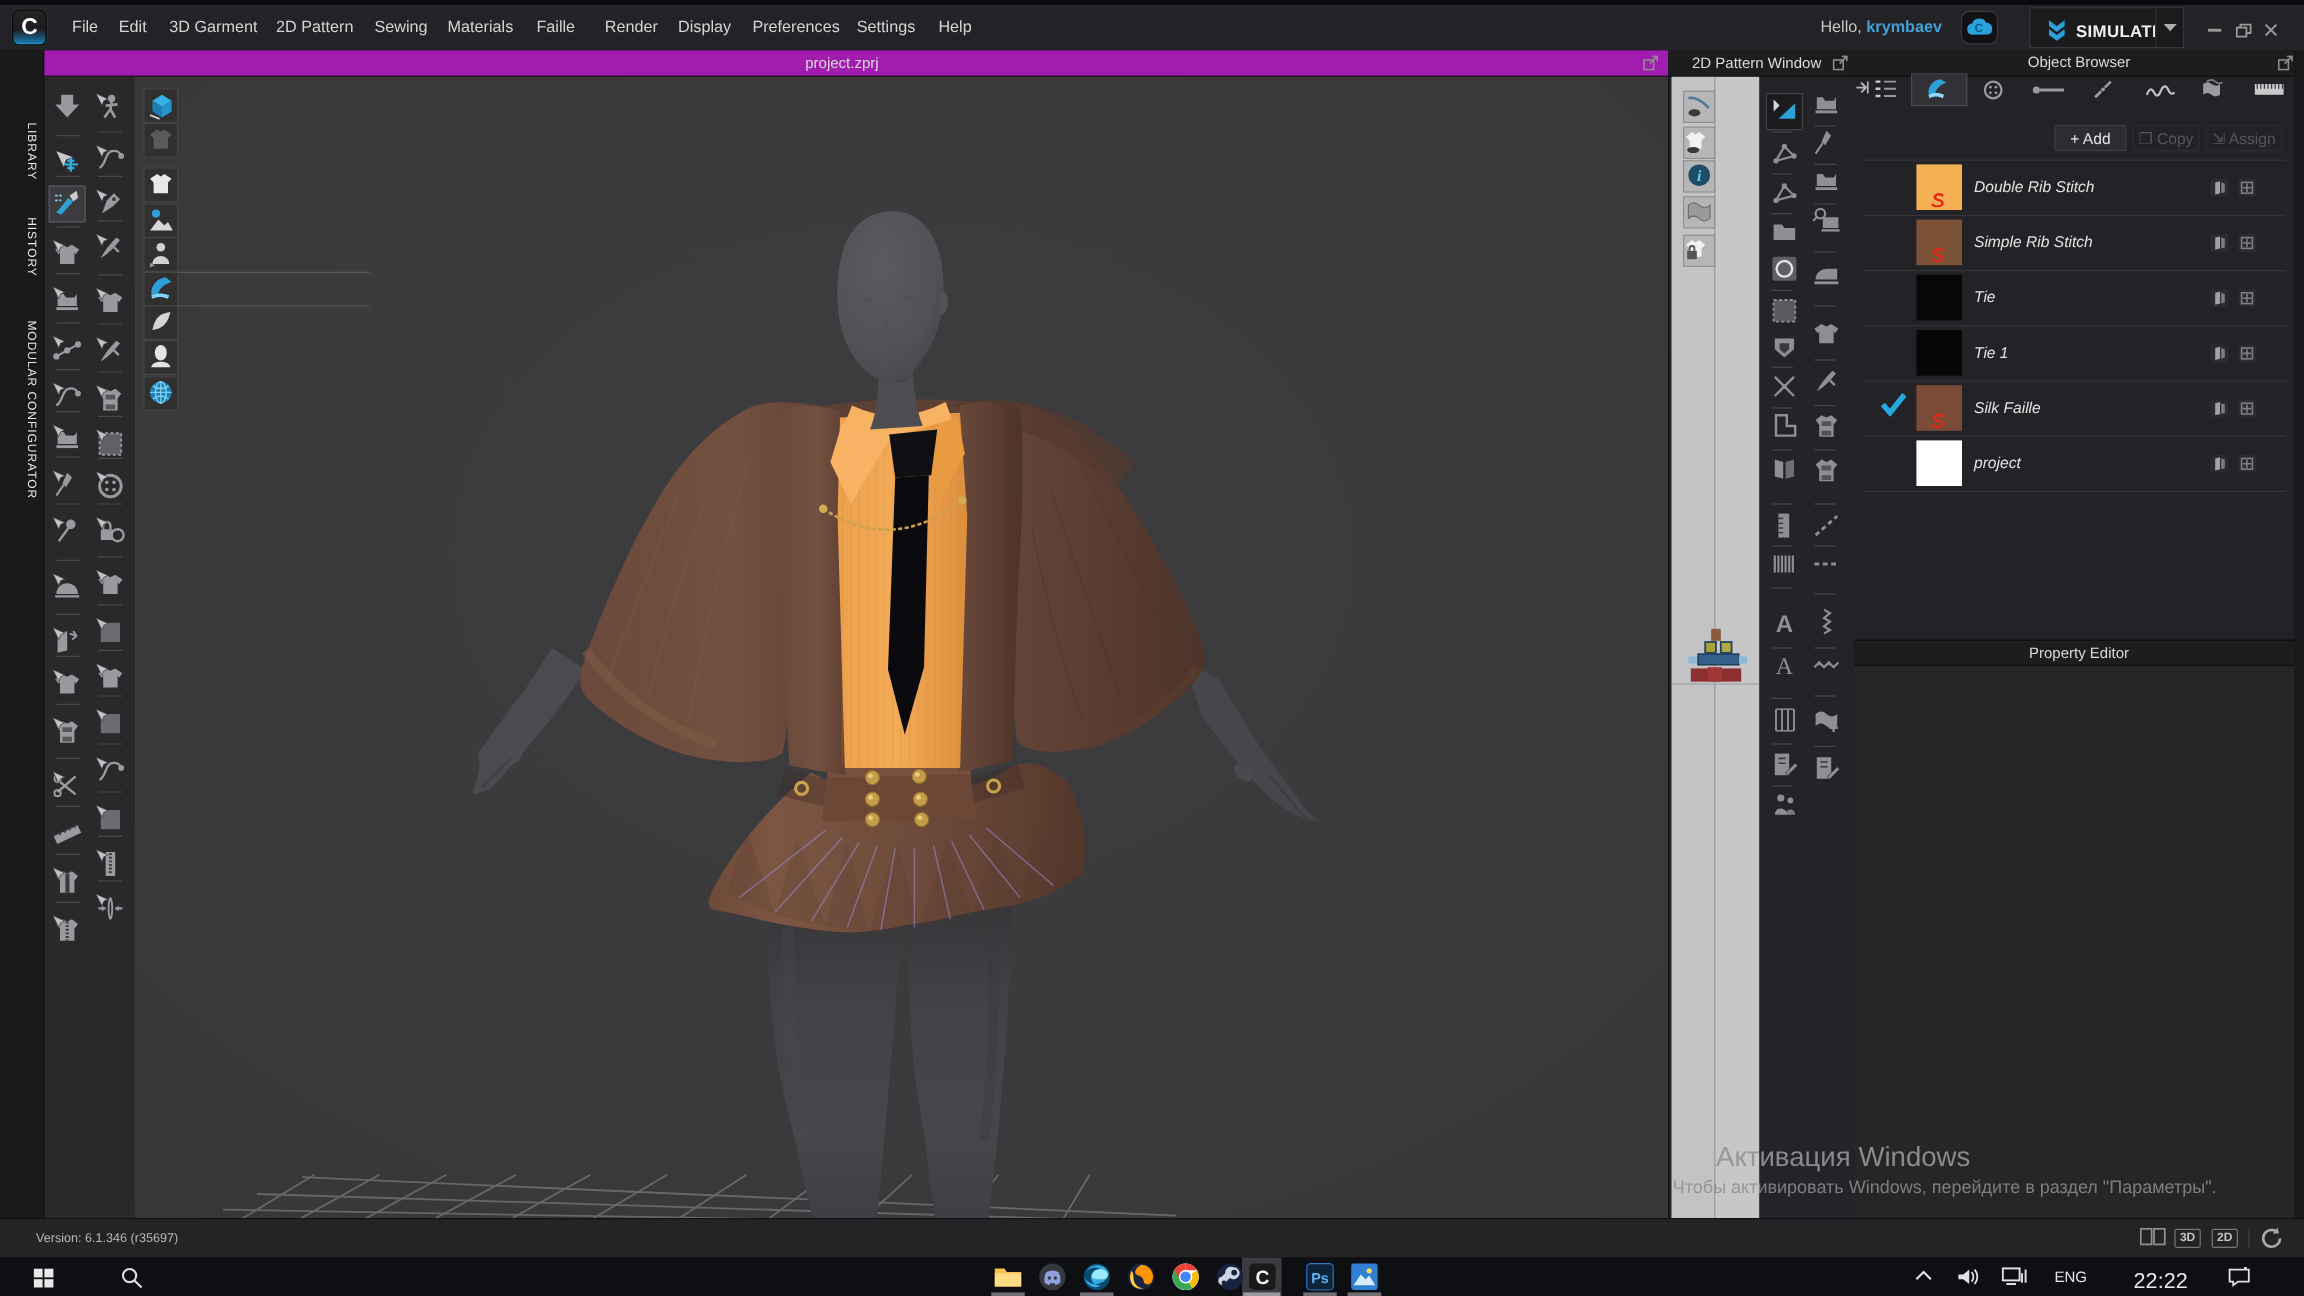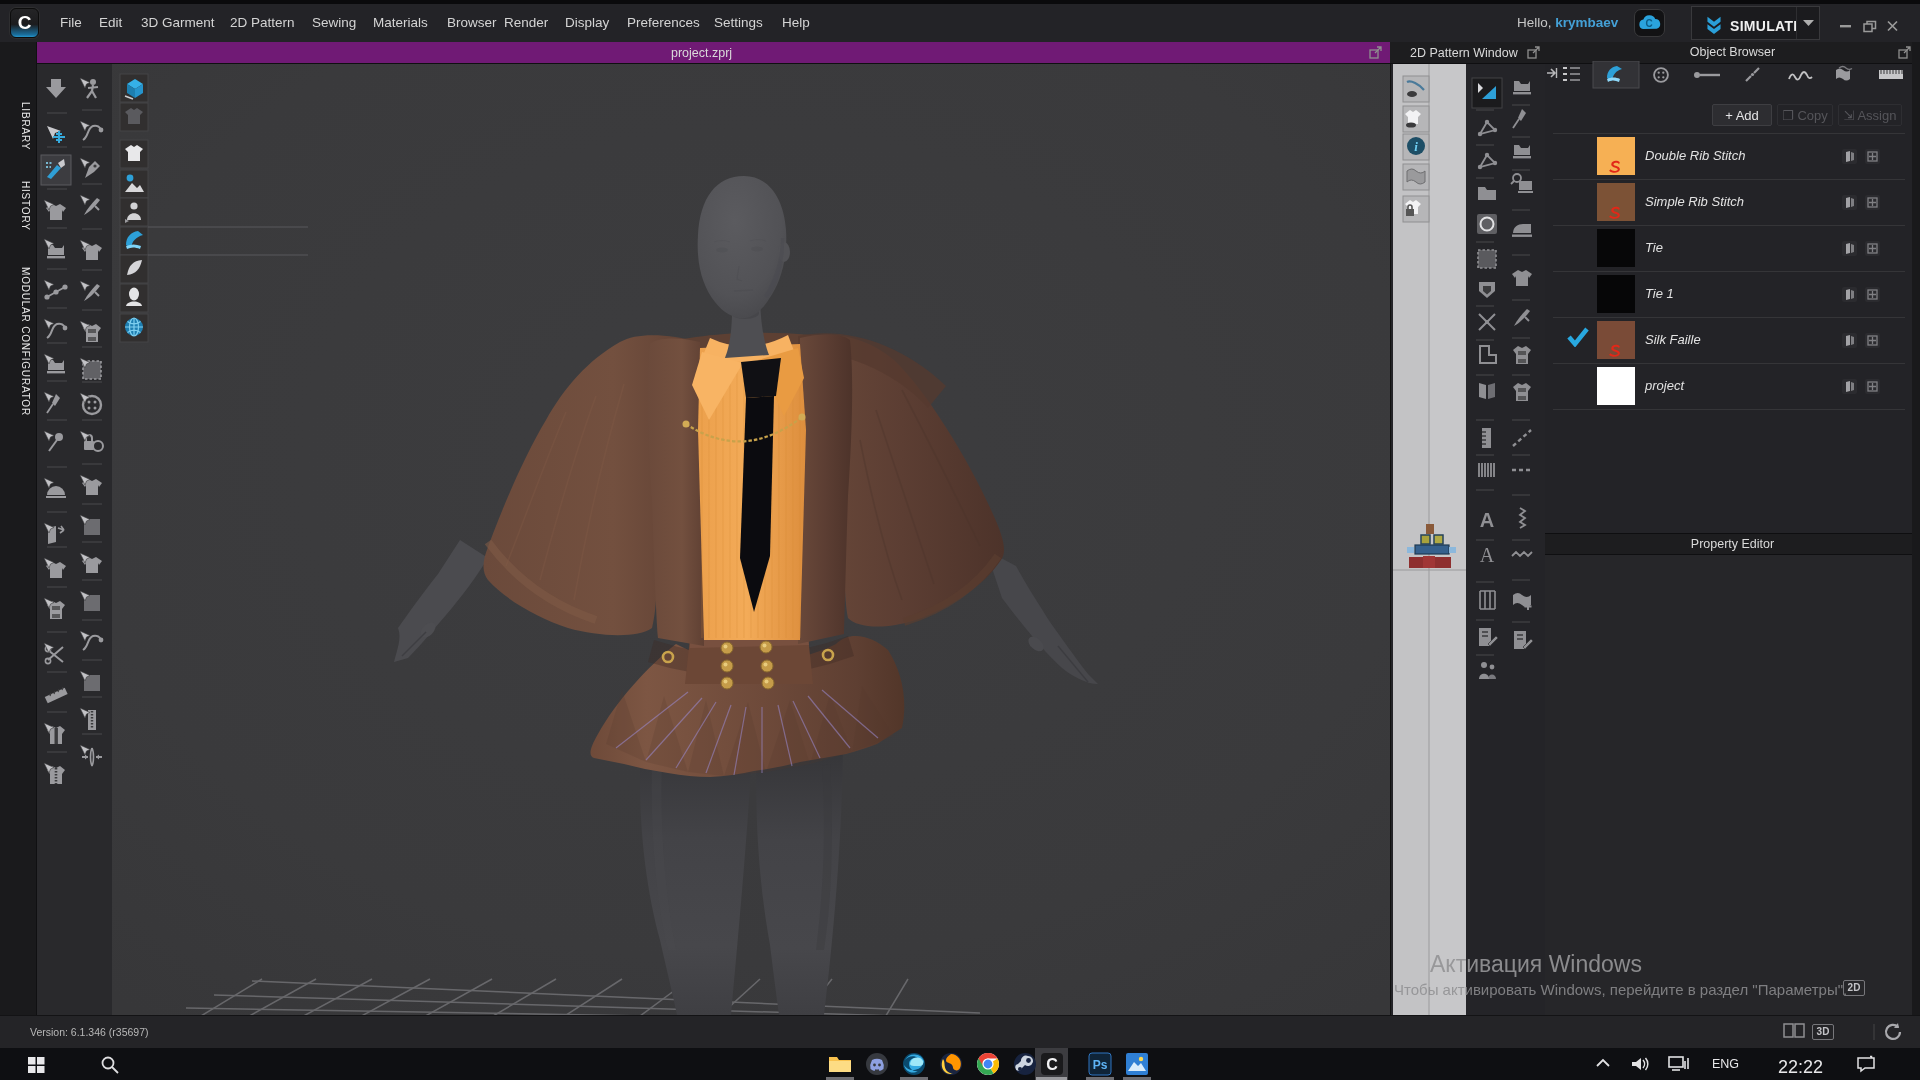--- a/index.html
+++ b/index.html
@@ -11,21 +11,21 @@
   border:1px solid #0c0c0c; box-shadow:0 0 0 1px #2e2e30; color:#fff; font-weight:bold; font-size:19px; text-align:center; line-height:28px; }
 .menuitem { top:4px; height:38px; line-height:38px; color:#d4d4d4; font-size:13.5px; position:absolute; }
 #hello { top:4px; left:1517px; height:38px; line-height:38px; color:#c6c6c6; font-size:13.5px; }
 #hello b { color:#44a0d6; font-weight:bold; }
 #cloudbtn { left:1634px; top:9px; width:31px; height:28px; border-radius:7px; background:#121214; border:1px solid #39393b; }
 #simbtn { left:1691px; top:6px; width:129px; height:34px; background:#1b1b1e; border:1px solid #39393c; }
 #simbtn .txt { position:absolute; left:38px; top:11px; color:#f0f0f0; font-weight:bold; font-size:14px; letter-spacing:0.3px;}
 #simdrop { left:1796px; top:7px; width:23px; height:32px; background:#1b1b1e; border-left:1px solid #2e2e31; }
 #tabstrip { left:0; top:42px; width:37px; height:973px; background:#1a1a1c; border-right:1px solid #101012; }
 .vlabel { position:absolute; left:20px; writing-mode:vertical-rl; color:#e8e8e8; font-size:10px; letter-spacing:0.8px; }
-#vp3dtitle { left:37px; top:42px; width:1353px; height:22px; background:#701a75; border-bottom:1px solid #0f0f11; color:#dadada; font-size:12.5px; }
+#vp3dtitle { left:37px; top:42px; width:1353px; height:22px; background:#a21caf; border-bottom:1px solid #0f0f11; color:#dadada; font-size:12.5px; }
 #toolbar3d { left:37px; top:64px; width:75px; height:951px; background:#29292c; }
 #panel2d { left:1390px; top:42px; width:155px; height:973px; background:#242428; border-left:1px solid #111; }
 #panel2dtitle { left:1390px; top:42px; width:155px; height:22px; background:#1d1d1f; border-bottom:1px solid #0f0f11; color:#dadada; font-size:12.5px; }
 #rightpanel { left:1545px; top:42px; width:375px; height:973px; background:#232327; }
 #obtitle { left:1545px; top:42px; width:375px; height:22px; background:#1d1d1f; border-bottom:1px solid #0f0f11; color:#dadada; font-size:12.5px; text-align:center; line-height:21px; }
 #petitle { left:1545px; top:533px; width:375px; height:22px; background:#1d1d1f; border-top:1px solid #0e0e10; border-bottom:1px solid #0f0f11; color:#dadada; font-size:12.5px; text-align:center; line-height:21px; }
 #peback { left:1545px; top:555px; width:367px; height:460px; background:#262629; }
 #rightedge { left:1912px; top:42px; width:8px; height:973px; background:#19191b; }
 #bottombar { left:0; top:1015px; width:1920px; height:33px; background:#242427; border-top:1px solid #131315; }
 #version { left:30px; top:1026px; color:#b8b8b8; font-size:10.5px; }
@@ -216,21 +216,21 @@
       </g>
     </svg>
 <div id="menubar" class="abs"></div>
 <div id="logo" class="abs">C</div>
 <span class="menuitem" style="left:60px;">File</span>
 <span class="menuitem" style="left:99px;">Edit</span>
 <span class="menuitem" style="left:141px;">3D Garment</span>
 <span class="menuitem" style="left:230px;">2D Pattern</span>
 <span class="menuitem" style="left:312px;">Sewing</span>
 <span class="menuitem" style="left:373px;">Materials</span>
-<span class="menuitem" style="left:447px;">Browser</span>
+<span class="menuitem" style="left:447px;">Faille</span>
 <span class="menuitem" style="left:504px;text-align:right;">Render</span>
 <span class="menuitem" style="left:565px;">Display</span>
 <span class="menuitem" style="left:627px;">Preferences</span>
 <span class="menuitem" style="left:714px;">Settings</span>
 <span class="menuitem" style="left:782px;">Help</span>
 <div id="hello" class="abs">Hello, <b>krymbaev</b></div>
 <div id="cloudbtn" class="abs"><svg width="29" height="26" viewBox="0 0 29 26">
 <path d="M 8,19 a 4.8,4.8 0 0 1 0.4,-9.4 a 6.2,5.7 0 0 1 11.8,-0.6 a 5,5 0 0 1 1.4,9.8 z" fill="#2aa3dd"></path>
 <text x="14" y="17" font-size="10" font-weight="bold" fill="#0d5c86" text-anchor="middle">C</text>
       </svg></div>
@@ -878,21 +878,21 @@
 <div id="peback" class="abs"></div>
 <div id="petitle" class="abs">Property Editor</div>
 <div id="rightedge" class="abs"></div>
 <div id="bottombar" class="abs"></div>
 <div id="version" class="abs">Version: 6.1.346 (r35697)</div>
 <svg class="abs" style="left:1783px;top:1023px;" width="22" height="16" viewBox="0 0 22 16">
       <rect x="1" y="1" width="9" height="13" fill="none" stroke="#8e8e92" stroke-width="1.5"></rect>
       <rect x="12" y="1" width="9" height="13" fill="none" stroke="#8e8e92" stroke-width="1.5"></rect>
     </svg>
 <div class="abs" style="left:1812px;top:1024px;width:22px;height:16px;border:1px solid #77777b;border-radius:2px;color:#c4c4c8;font-size:10px;font-weight:bold;text-align:center;line-height:14px;">3D</div>
-<div class="abs" style="left:1843px;top:980px;width:22px;height:16px;border:1px solid #77777b;border-radius:2px;color:#c4c4c8;font-size:10px;font-weight:bold;text-align:center;line-height:14px;">2D</div>
+<div class="abs" style="left:1843px;top:1024px;width:22px;height:16px;border:1px solid #77777b;border-radius:2px;color:#c4c4c8;font-size:10px;font-weight:bold;text-align:center;line-height:14px;">2D</div>
 <svg class="abs" style="left:1872px;top:1022px;" width="4" height="20" viewBox="0 0 4 20">
       <path d="M 2,2 V 18" stroke="#3a3a3d" stroke-width="1.5"></path>
     </svg>
 <svg class="abs" style="left:1882px;top:1021px;" width="22" height="22" viewBox="0 0 22 22">
       <path d="M 16,6 A 7,7 0 1 0 18,11" stroke="#a8a8ac" stroke-width="2.2" fill="none"></path>
       <path d="M 16,2 L 17,7 L 12,7 Z" fill="#a8a8ac"></path>
     </svg>
 <div id="wm1" class="abs">Активация Windows</div>
 <div id="wm2" class="abs">Чтобы активировать Windows, перейдите в раздел "Параметры".</div>
 <div id="taskbar" class="abs"></div>

